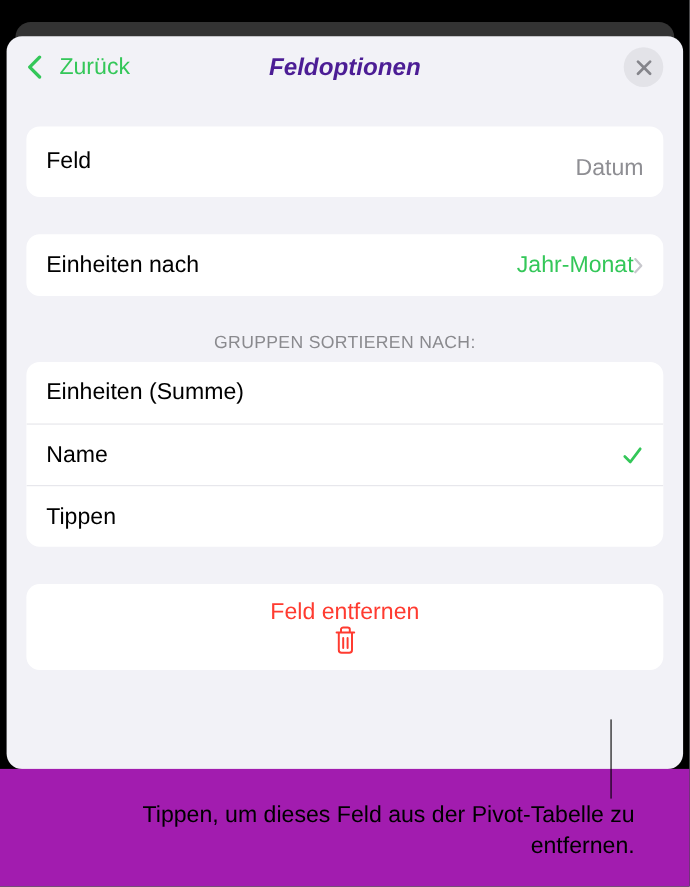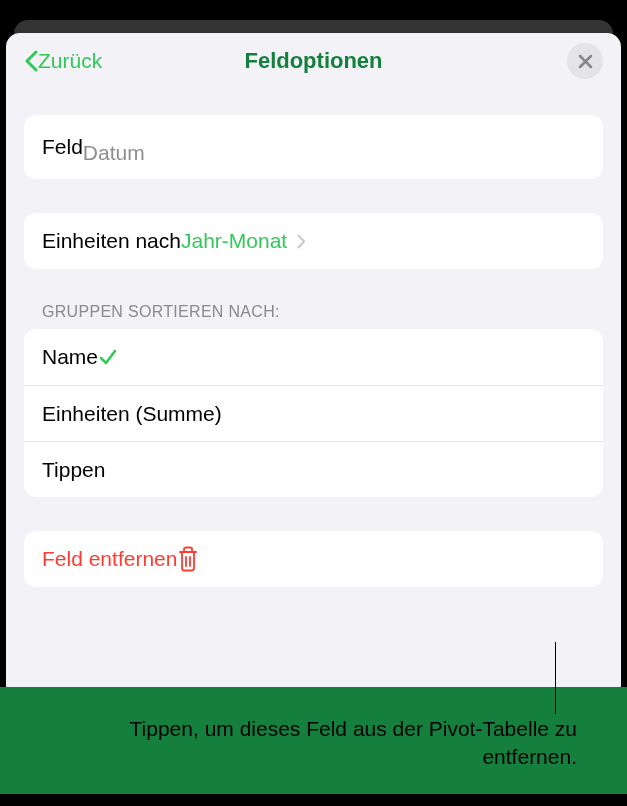--- a/index.html
+++ b/index.html
@@ -43,34 +43,35 @@
       align-items: center;
       justify-content: space-between;
       padding: 0 18px;
       position: relative;
     }
     .back-button {
       display: flex;
       align-items: center;
       color: #34c759;
       font-size: 21px;
-      gap: 0;
+      gap: 16px;
       cursor: pointer;
     }
     .back-chevron {
       width: 14px;
       height: 22px;
     }
     .nav-title {
       position: absolute;
       left: 50%;
       transform: translateX(-50%);
       font-size: 22px;
       font-weight: 600;
-      color: #15803d;
+      color: #4c1d95;
+      font-style: italic;
     }
     .close-button {
       width: 36px;
       height: 36px;
       border-radius: 50%;
       background: #e3e3e8;
       display: flex;
       align-items: center;
       justify-content: center;
       cursor: pointer;
@@ -85,76 +86,78 @@
       overflow-y: auto;
     }
     .group {
       background: #fff;
       border-radius: 12px;
       overflow: hidden;
     }
     .row {
       display: flex;
       align-items: center;
+      justify-content: space-between;
       padding: 14px 18px;
       min-height: 56px;
       font-size: 21px;
     }
     .row + .row {
       border-top: 1px solid #e5e5ea;
     }
     .row-label {
       color: #000;
     }
     .row-value-gray {
       color: #8e8e93;
       margin-top: 12px;
     }
     .row-value-green {
       color: #34c759;
     }
     .row-right {
       display: flex;
       align-items: center;
-      gap: 10px;
     }
     .chevron-right {
       width: 9px;
       height: 15px;
       color: #c7c7cc;
     }
     .section-header {
       font-size: 16px;
       color: #8a8a8e;
       text-transform: uppercase;
       padding: 0 18px 8px 18px;
       letter-spacing: 0.3px;
+      text-align: center;
     }
     .spacer-md { height: 26px; }
     .spacer-lg { height: 34px; }
     .checkmark {
       width: 20px;
       height: 20px;
       color: #34c759;
     }
     .remove-row {
       color: #ff3b30;
+      flex-direction: column;
     }
     .trash-icon {
       width: 22px;
       height: 26px;
       color: #ff3b30;
     }
     .callout {
       position: absolute;
-      bottom: 12px;
+      bottom: 0;
       left: 0;
       right: 0;
       height: 107px;
-      background: #15803d;
+      background: #a21caf;
     }
     .callout-line {
       position: absolute;
       top: -45px;
       right: 71px;
       width: 1px;
       height: 72px;
       background: #000;
     }
     .callout-text {
@@ -214,27 +217,27 @@
         </div>
       </div>
     </div>
 
     <div class="spacer-lg"></div>
 
     <div class="section-header">Gruppen sortieren nach:</div>
 
     <div class="group">
       <div class="row">
+        <span class="row-label">Einheiten  (Summe)</span>
+      </div>
+      <div class="row">
         <span class="row-label">Name</span>
         <svg class="checkmark" viewBox="0 0 20 20" fill="none">
           <path d="M3 11 L8 16 L17 4" stroke="#34c759" stroke-width="2.5" stroke-linecap="round" stroke-linejoin="round"></path>
         </svg>
-      </div>
-      <div class="row">
-        <span class="row-label">Einheiten  (Summe)</span>
       </div>
       <div class="row">
         <span class="row-label">Tippen</span>
       </div>
     </div>
 
     <div class="spacer-lg"></div>
 
     <div class="group">
       <div class="row remove-row">

